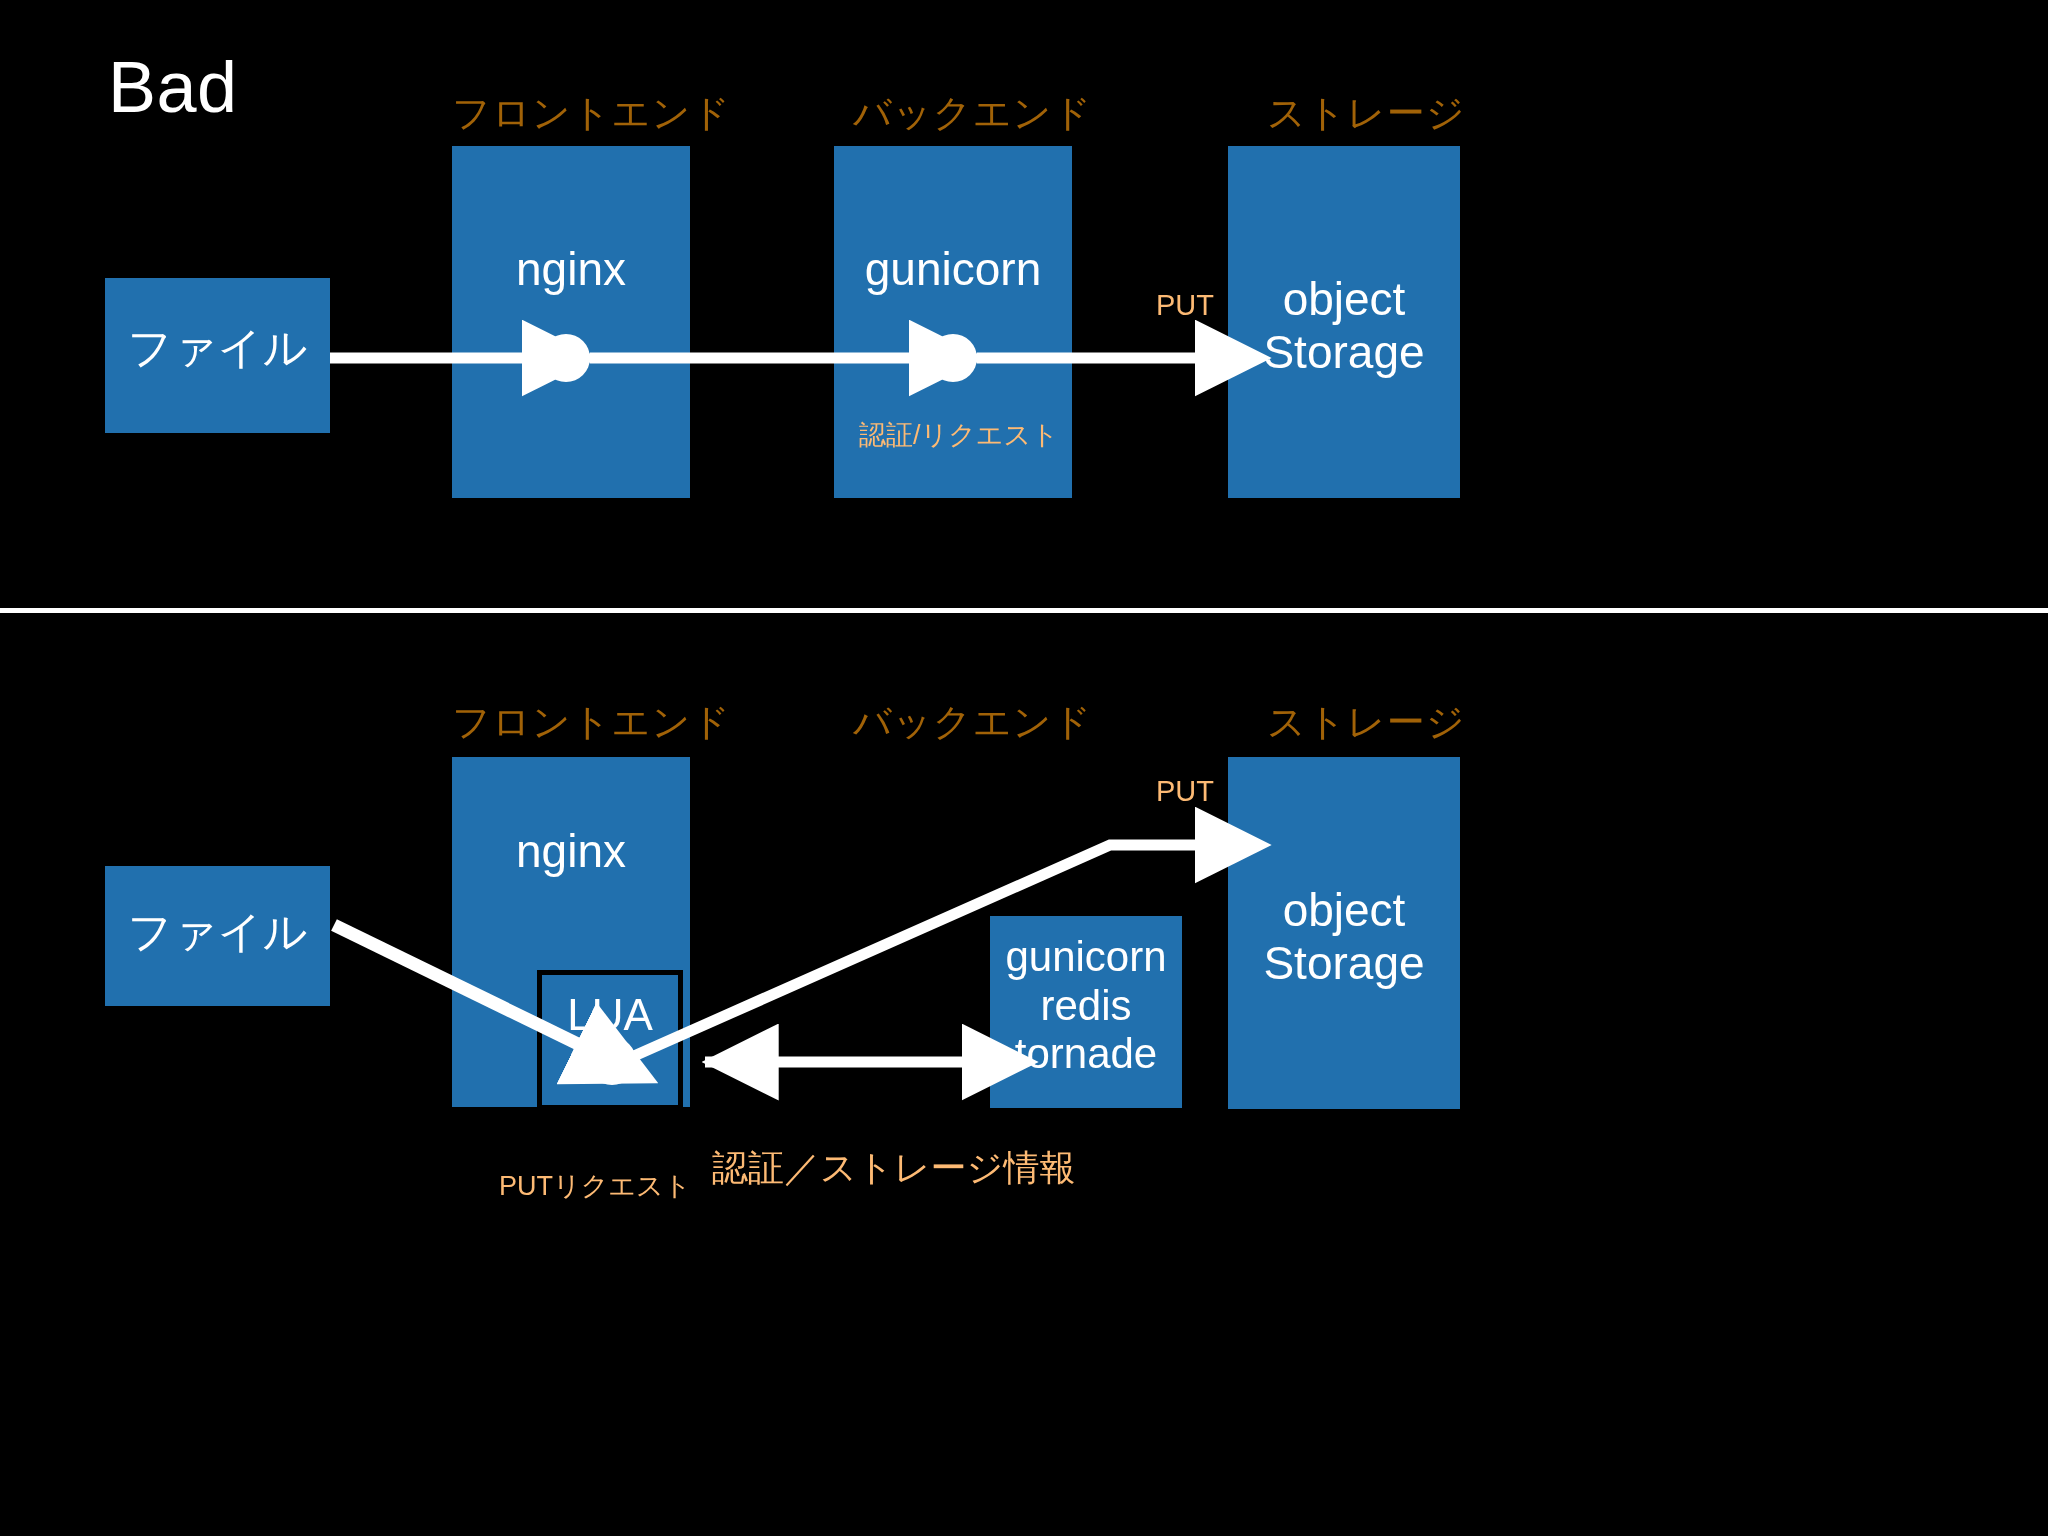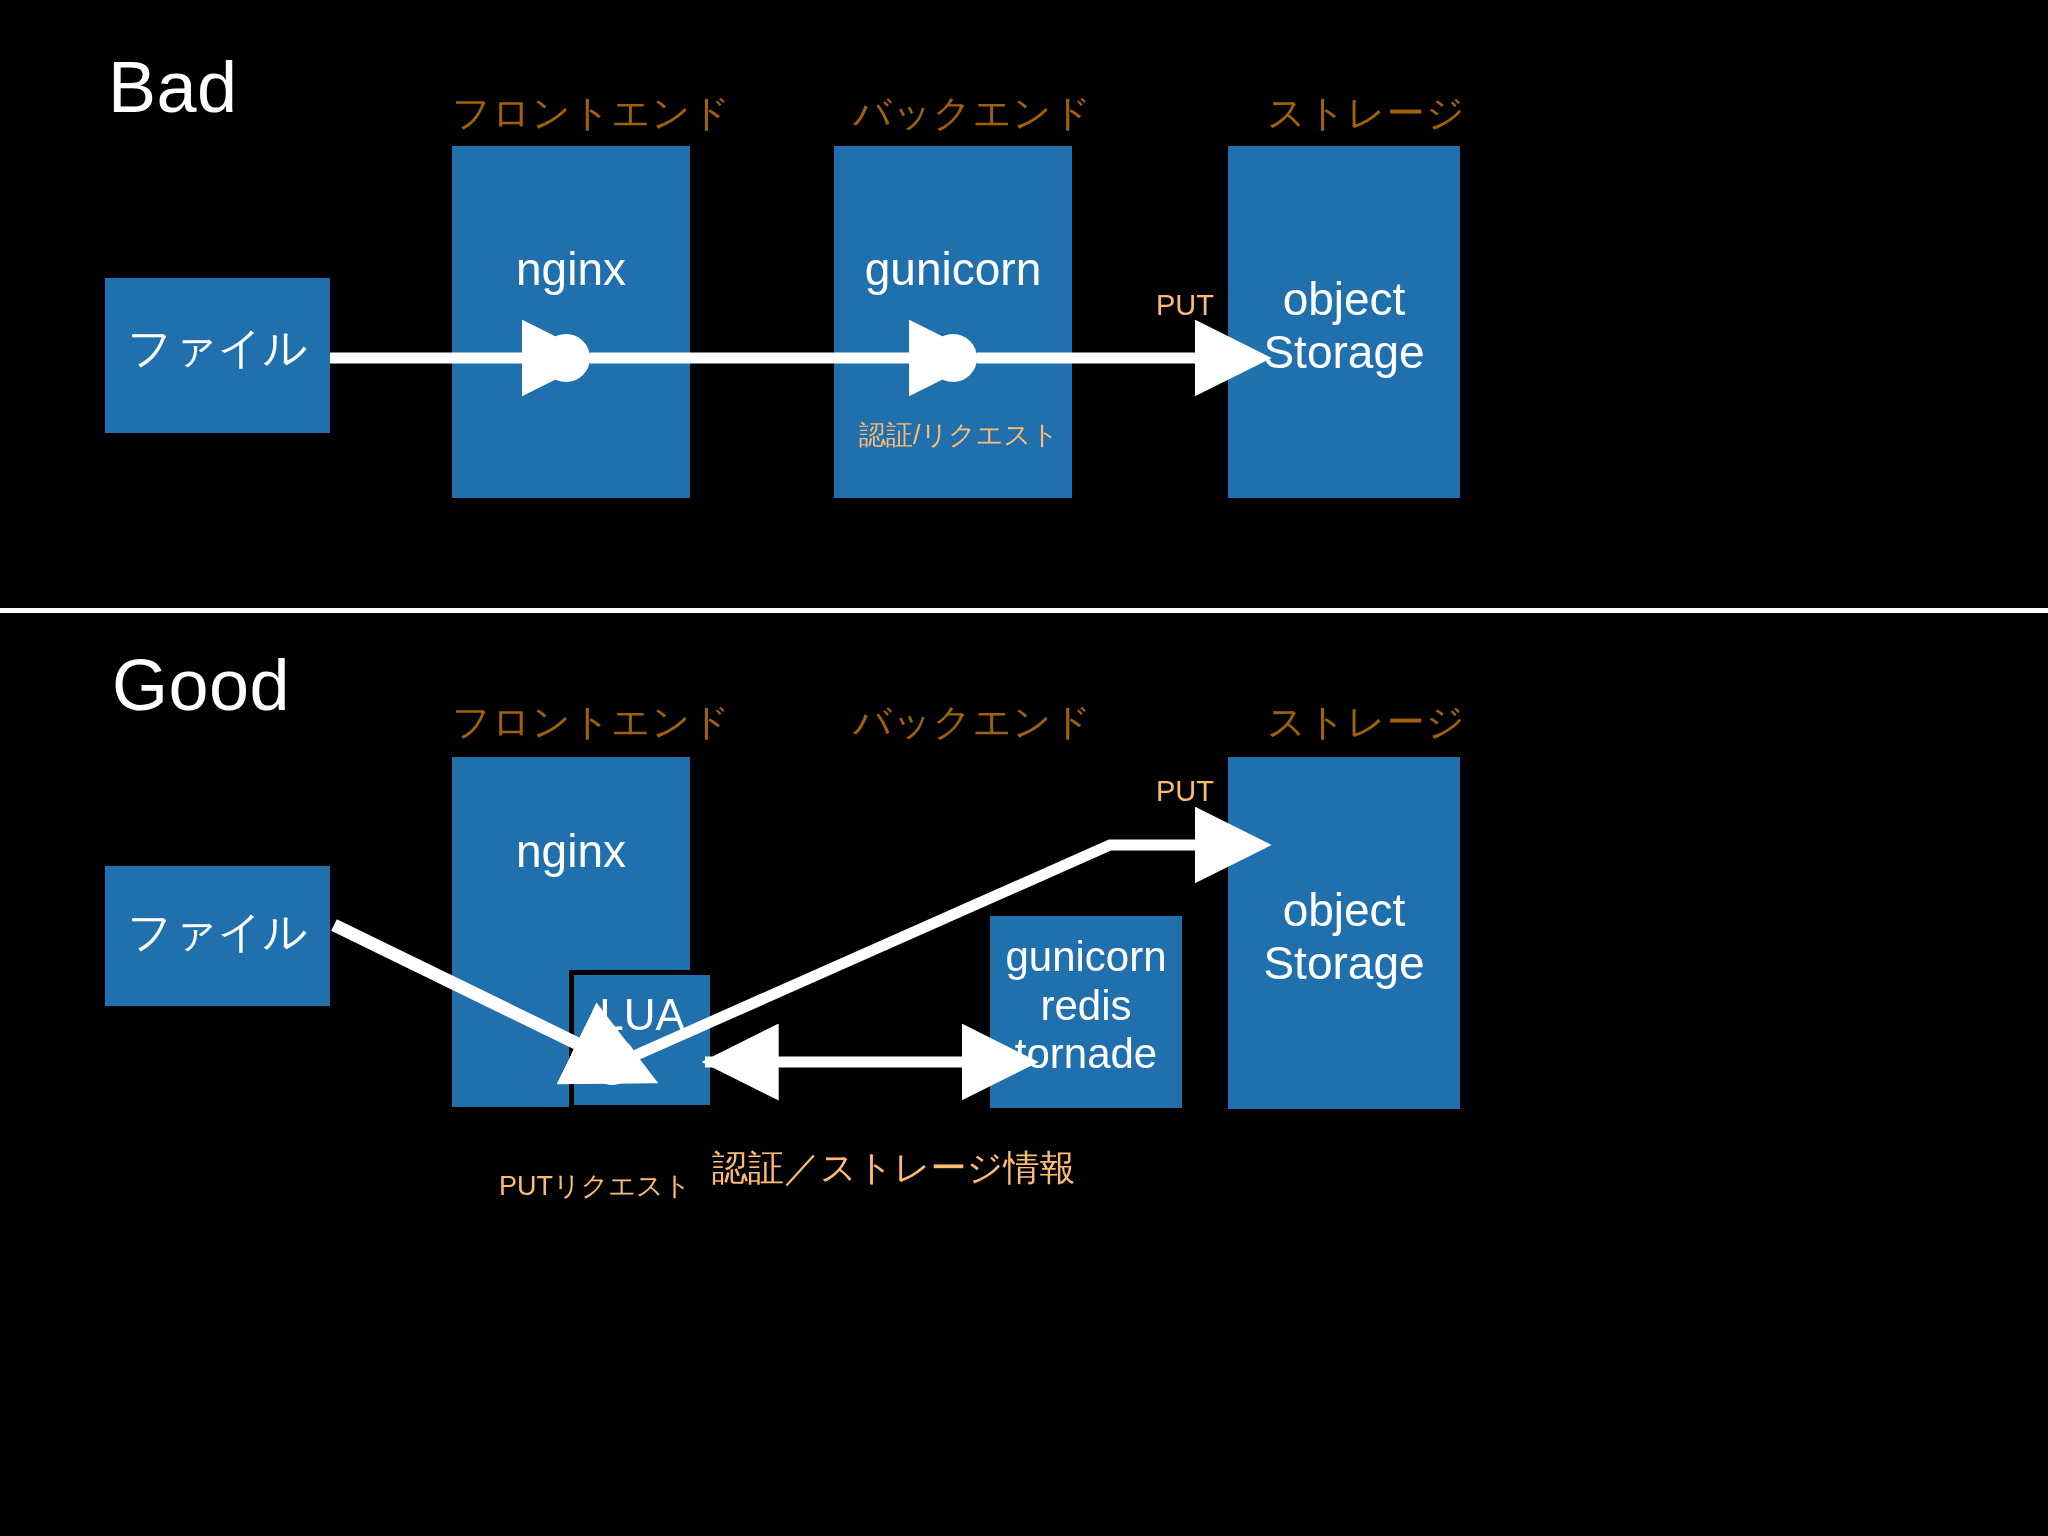--- a/index.html
+++ b/index.html
@@ -117,37 +117,36 @@
     <div class="box-label" style="top:127px; font-size:46px;">object
 Storage</div>
   </div>
 
   <div class="yellow-label" style="left:1156px; top:289px; font-size:29px;">PUT</div>
 
   <div class="yellow-label" style="left:859px; top:397px; font-size:27px;margin-top:20px;">認証/リクエスト</div>
 
   <div class="divider" style="left:0px; top:608px; width:2048px; height:5px;"></div>
 
-  <div class="section-heading" style="left:112px; top:644px;">Good</div>
 
   <div class="group-title" style="left:452px; top:697px;">フロントエンド</div>
 
   <div class="group-title" style="left:853px; top:697px;">バックエンド</div>
 
   <div class="group-title" style="left:1267px; top:697px;">ストレージ</div>
 
   <div class="box" style="left:105px; top:866px; width:225px; height:140px;">
     <div class="box-label" style="top:40px; font-size:44px;">ファイル</div>
   </div>
 
   <div class="box" style="left:452px; top:757px; width:238px; height:350px;">
     <div class="box-label" style="top:68px; font-size:46px;">nginx</div>
   </div>
 
-  <div class="box outlined" style="left:537px; top:970px; width:146px; height:140px;margin-left:32px;">
+  <div class="box outlined" style="left:537px; top:970px; width:146px; height:140px;">
     <div class="box-label" style="top:14px; font-size:44px;">LUA</div>
   </div>
   <div class="node-dot" style="left:588px; top:1037px; width:48px; height:48px;"></div>
 
   <div class="box" style="left:990px; top:916px; width:192px; height:192px;">
     <div class="box-label" style="top:17px; font-size:42px;">gunicorn
 redis
 tornade</div>
   </div>
 

